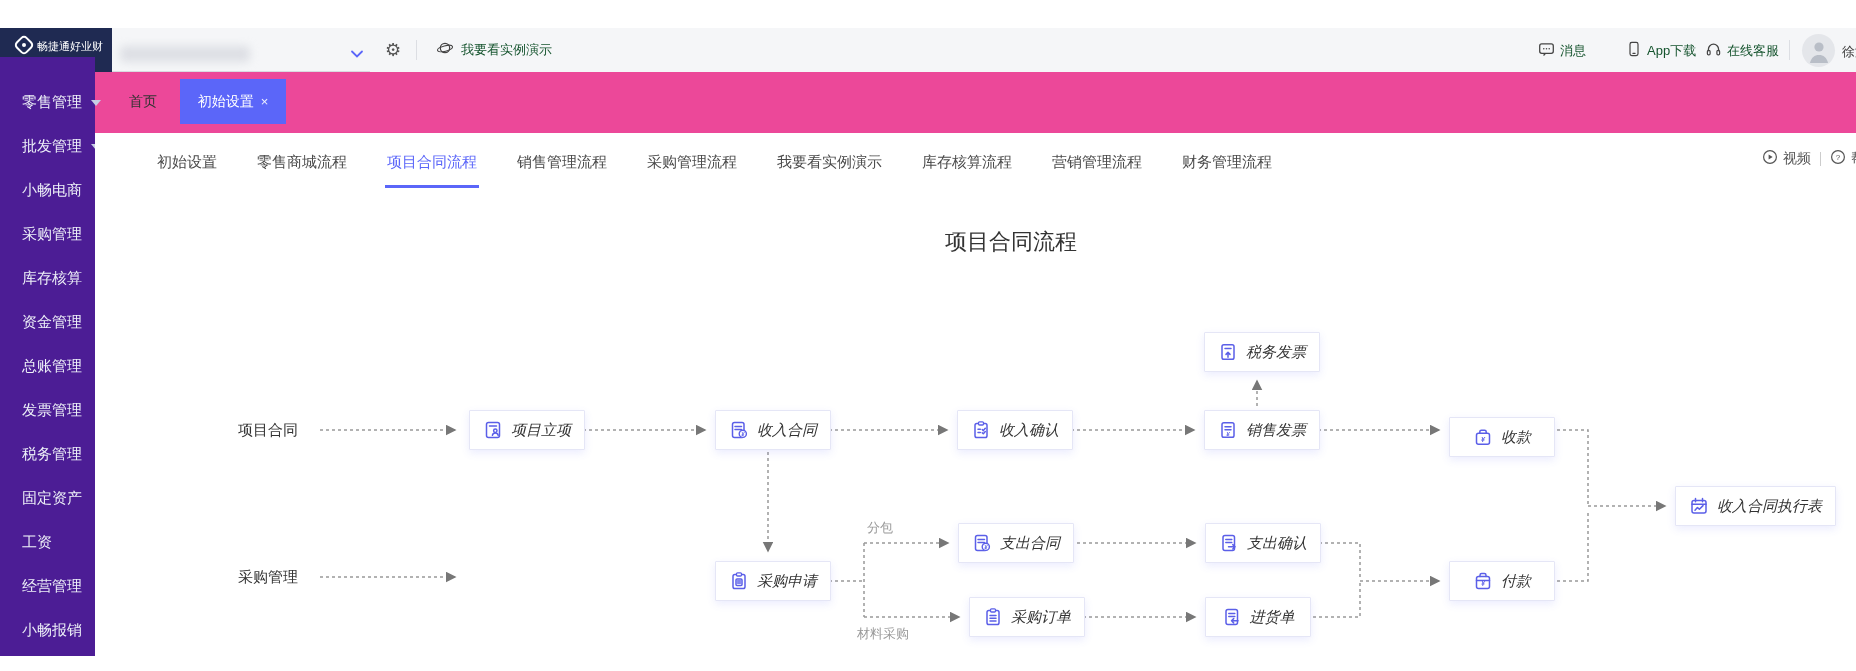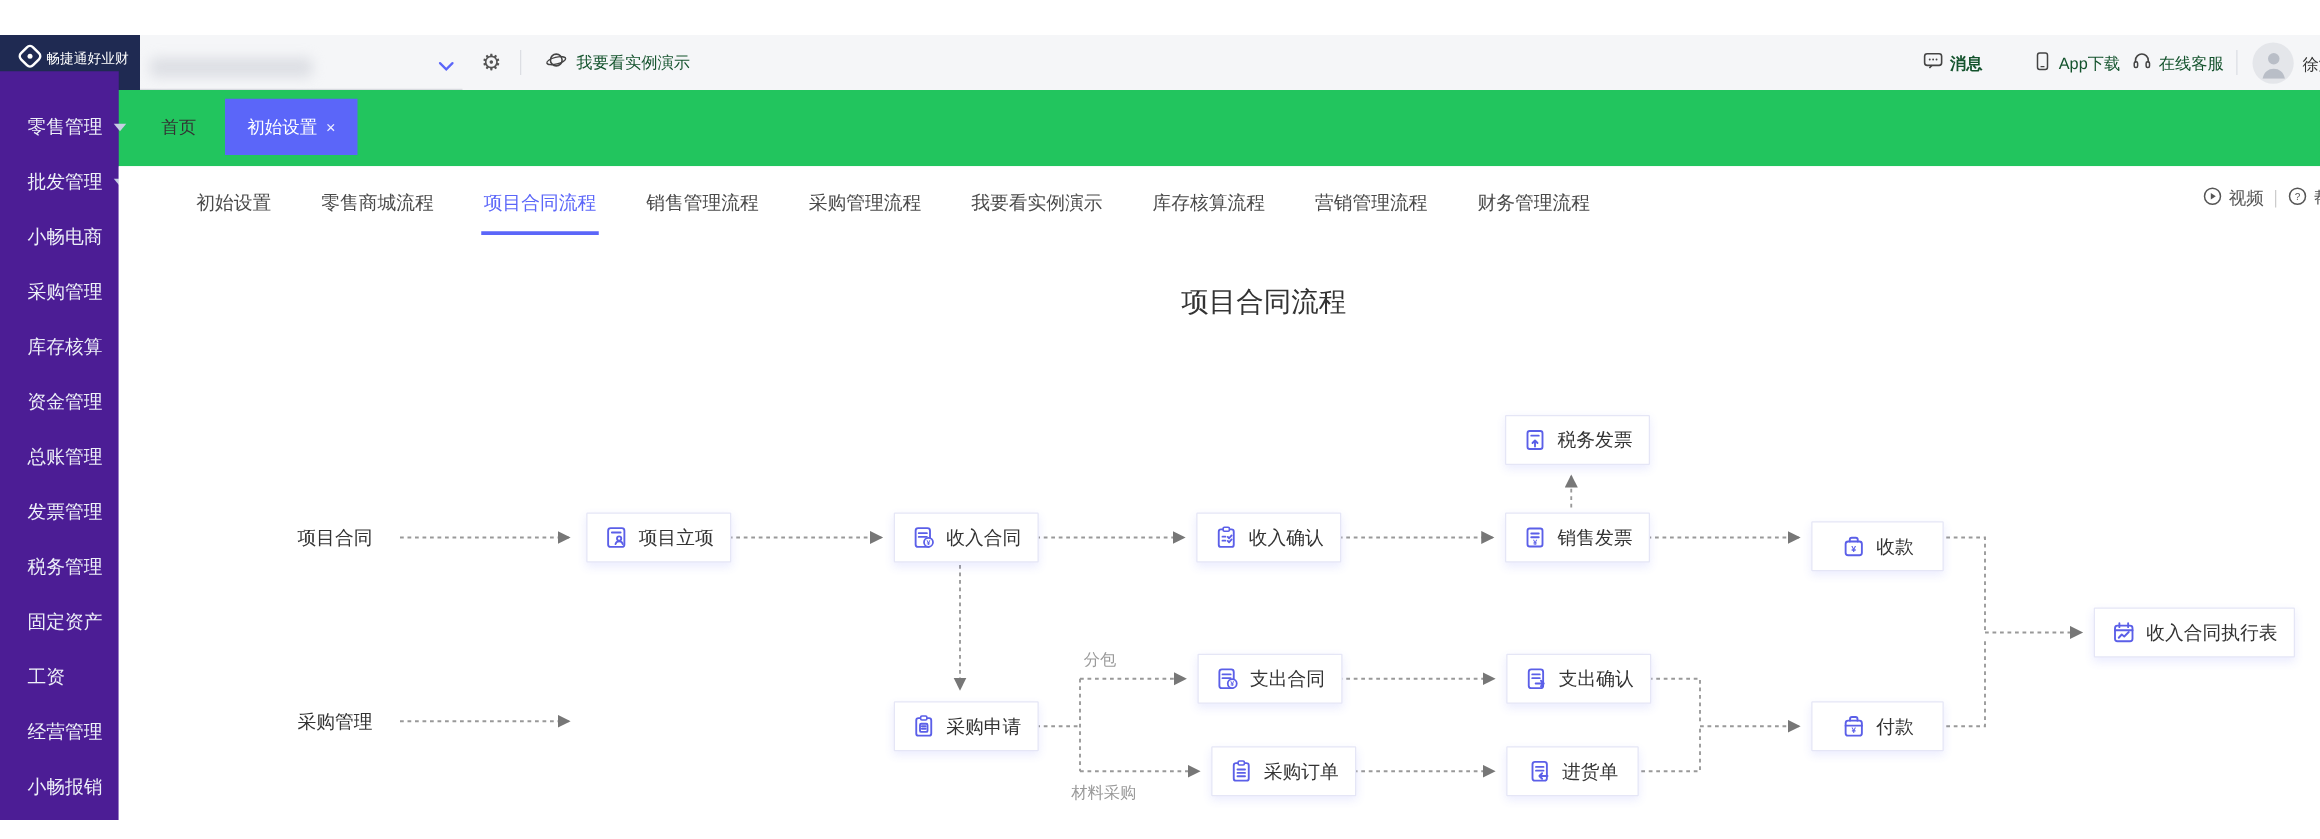--- a/index.html
+++ b/index.html
@@ -17,30 +17,30 @@
   #brand-edition { position:absolute; left:9px; top:28px; font-size:11px; color:#fff; }
   #company-select { position:absolute; left:112px; top:0; width:258px; height:44px; border-bottom:1px solid #d9dbe0; cursor:pointer; }
   #company-blur { position:absolute; left:8px; top:18px; width:130px; height:16px; background:#c9ccd4; border-radius:4px; filter:blur(5px); opacity:.55; }
   #company-chevron { position:absolute; left:238px; top:17px; }
   #gear-btn { position:absolute; left:382px; top:11px; width:22px; height:22px; color:#555; font-size:18px; line-height:22px; text-align:center; cursor:pointer; }
   .vdiv { position:absolute; top:12px; width:0; height:20px; border-left:1px solid #dcdee3; }
   #hdr-div1 { left:416px; }
   #demo-item { position:absolute; left:436px; top:11px; height:22px; display:flex; align-items:center; gap:7px; cursor:pointer; }
   .hdr-label { font-size:13px; color:#14532d; white-space:nowrap; }
   .hdr-item { position:absolute; top:13px; height:20px; display:flex; align-items:center; gap:5px; cursor:pointer; }
-  #msg-item { left:1538px;font-weight:bold; }
+  #msg-item { left:1538px; }
   #app-item { left:1626px; }
   #svc-item { left:1705px; }
   #hdr-div2 { left:1789px; }
   #avatar { position:absolute; left:1802px; top:6px; width:33px; height:33px; border-radius:50%; background:#e4e6ea; overflow:hidden; cursor:pointer; }
   #avatar svg { display:block; margin:5px auto 0; }
   #user-name { position:absolute; left:1842px; top:15px; font-size:13px; color:#333; white-space:nowrap; }
 
   
-  #winstrip { position:absolute; left:0; top:72px; width:1856px; height:61px; background:#22c55e; }
+  #winstrip { position:absolute; left:0; top:72px; width:1856px; height:61px; background:#ec4899; }
   #tab-home { position:absolute; left:112px; top:7px; width:62px; height:45px; line-height:45px; text-align:center; font-size:14px; color:#333; cursor:pointer; }
   #tab-active { position:absolute; left:180px; top:7px; width:106px; height:45px; background:#5b66f9; color:#fff; font-size:14px; display:flex; align-items:center; justify-content:center; gap:7px; cursor:pointer; }
   #tab-active .x { font-size:13px; opacity:.9; cursor:pointer; }
 
   
   #sidebar { position:absolute; left:0; top:57px; width:95px; height:599px; background:#4c1d95; padding-top:23px; }
   .side-item { height:44px; line-height:44px; padding-left:22px; font-size:15px; color:#edf0f8; white-space:nowrap; cursor:pointer; }
   .caret { display:inline-block; width:0; height:0; border-left:5px solid transparent; border-right:5px solid transparent; border-top:6px solid #c7cee4; margin-left:9px; vertical-align:middle; }
 
   
@@ -49,21 +49,21 @@
   .ftab { font-size:15px; color:#4a4a4a; padding:16px 2px 13px; cursor:pointer; white-space:nowrap; border-bottom:3px solid transparent; }
   .ftab.active { color:#5b66f9; border-bottom-color:#5b66f9; }
   #tabs-right { position:absolute; left:1667px; top:16px; display:flex; align-items:center; gap:9px; }
   .tr-item { display:flex; align-items:center; gap:5px; font-size:14px; color:#555; cursor:pointer; white-space:nowrap; }
   #tabs-right .vbar { width:0; height:14px; border-left:1px solid #ccc; }
 
   #diagram-title { position:absolute; left:916px; top:94px; transform:translateX(-50%); font-size:22px; color:#333; font-weight:500; white-space:nowrap; }
 
   #connectors { position:absolute; left:0; top:0; }
 
-  .node { position:absolute; height:40px; min-width:106px; background:#fff; border:1px solid #e5e6f6; border-radius:1px; box-shadow:0 3px 8px rgba(91,102,249,.12); display:flex; align-items:center; justify-content:center; gap:8px; padding:0 13px; cursor:pointer; }
+  .node { position:absolute; height:40px; min-width:106px; background:#fff; border:1px solid #e5e6f6; border-radius:1px; box-shadow:0 3px 8px rgba(91,102,249,.12); display:flex; align-items:center; justify-content:center; gap:8px; padding:0 13px; cursor:pointer;font-style:italic; }
   .n-icon { width:20px; height:20px; flex:0 0 20px; }
   .n-icon svg { display:block; }
   .n-label { font-size:15px; color:#333; white-space:nowrap; }
 
   .lane-label { position:absolute; width:110px; text-align:center; font-size:15px; color:#333; }
   .branch-label { position:absolute; font-size:13px; color:#9a9a9a; white-space:nowrap; }
 </style>
 </head>
 <body>
 

